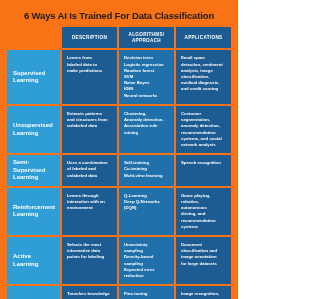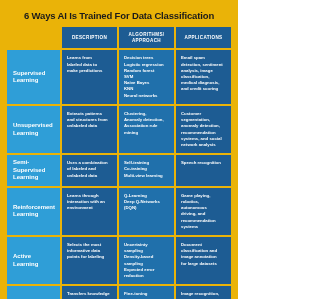--- a/index.html
+++ b/index.html
@@ -13,21 +13,21 @@
     font-family: "Liberation Sans", sans-serif;
     overflow: hidden;
   }
   .infographic {
     width: 238px;
     height: 299px;
     box-sizing: border-box;
     padding: 7px 7px 19px 7px;
     display: flex;
     flex-direction: column;
-    background: #eab308;
+    background: #f97316;
   }
   .title {
     font-size: 9.5px;
     font-weight: bold;
     color: #1b1b1b;
     text-align: center;
     letter-spacing: -0.15px;
     line-height: 1.2;
     margin: 3px 0 6px 0;
   }

